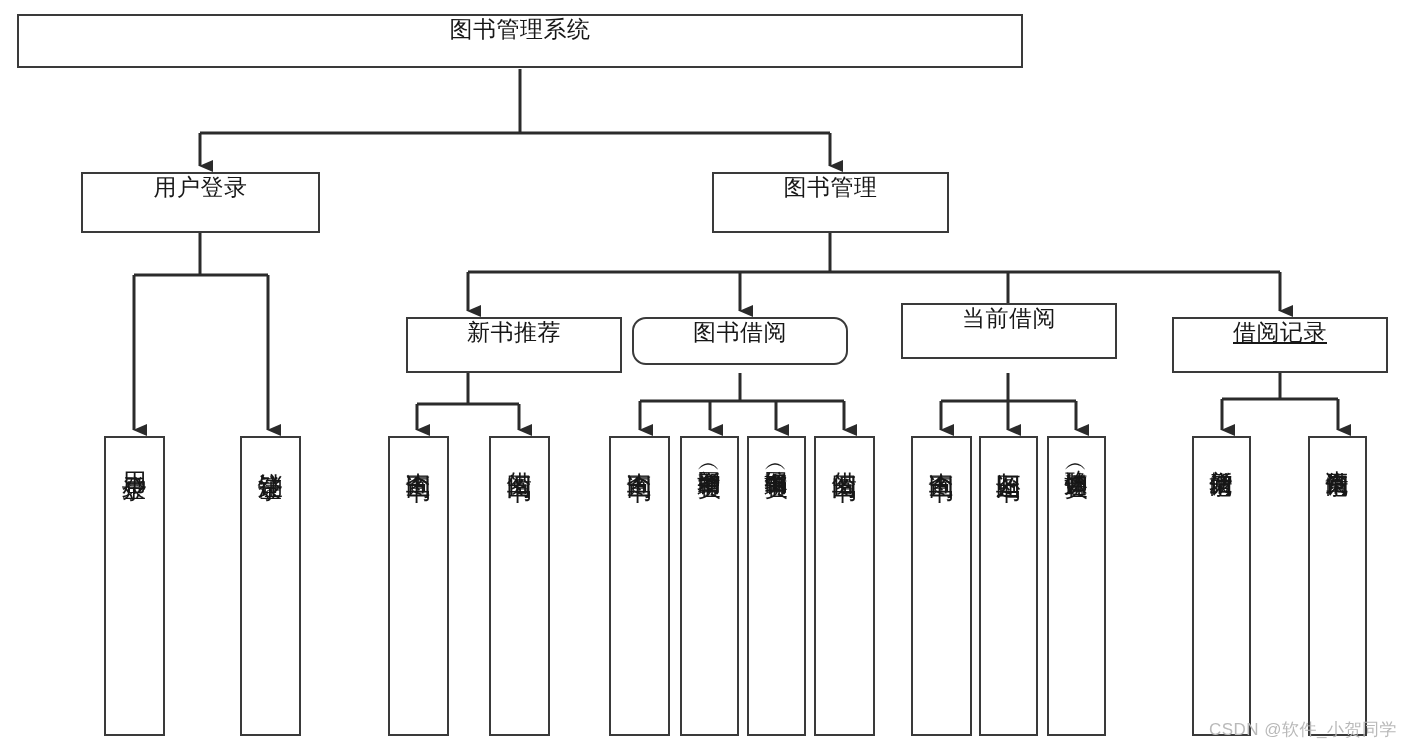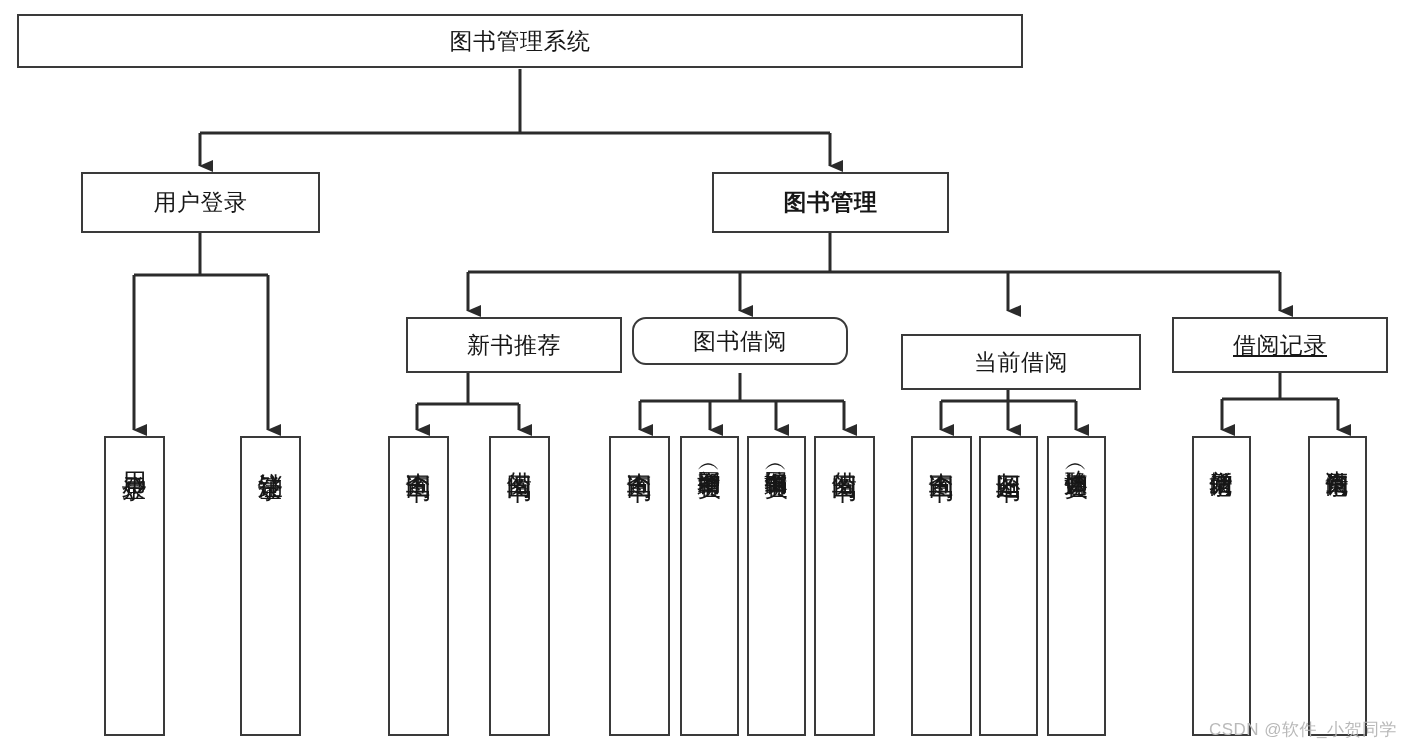--- a/index.html
+++ b/index.html
@@ -25,21 +25,20 @@
     width: 1405px;
     height: 747px;
     pointer-events: none;
   }
   .node {
     position: absolute;
     box-sizing: border-box;
     background: #ffffff;
     border: 2.5px solid #3a3a3a;
     display: flex;
-    align-items: center;
     justify-content: center;
     color: #171717;
   }
   .node .lbl {
     display: block;
     text-align: center;
     line-height: 1.16;
     letter-spacing: 0.5px;
   }
   .node.horiz .lbl {
@@ -127,31 +126,31 @@
     </g>
   </svg>
 
   <div class="node horiz" style="left:17px; top:14px; width:1006px; height:54px;">
     <span class="lbl">图书管理系统</span>
   </div>
 
   <div class="node horiz" style="left:81px; top:172px; width:239px; height:61px;">
     <span class="lbl">用户登录</span>
   </div>
-  <div class="node horiz" style="left:712px; top:172px; width:237px; height:61px;font-weight:bold;">
+  <div class="node horiz" style="left:712px; top:172px; width:237px; height:61px;">
     <span class="lbl">图书管理</span>
   </div>
 
   <div class="node horiz" style="left:361px; top:317px; width:216px; height:56px;margin-left:45px;">
     <span class="lbl">新书推荐</span>
   </div>
   <div class="node horiz" style="left:632px; top:317px; width:216px; height:48px;border-radius:14px;">
     <span class="lbl">图书借阅</span>
   </div>
-  <div class="node horiz" style="left:901px; top:334px; width:240px; height:56px;">
+  <div class="node horiz" style="left:901px; top:303px; width:216px; height:56px;">
     <span class="lbl">当前借阅</span>
   </div>
   <div class="node horiz" style="left:1172px; top:317px; width:216px; height:56px;text-decoration:underline;">
     <span class="lbl">借阅记录</span>
   </div>
 
   <div class="node vert" style="left:104px; top:436px; width:61px; height:300px;">
     <span class="lbl">用户登录</span>
   </div>
   <div class="node vert" style="left:240px; top:436px; width:61px; height:300px;">

